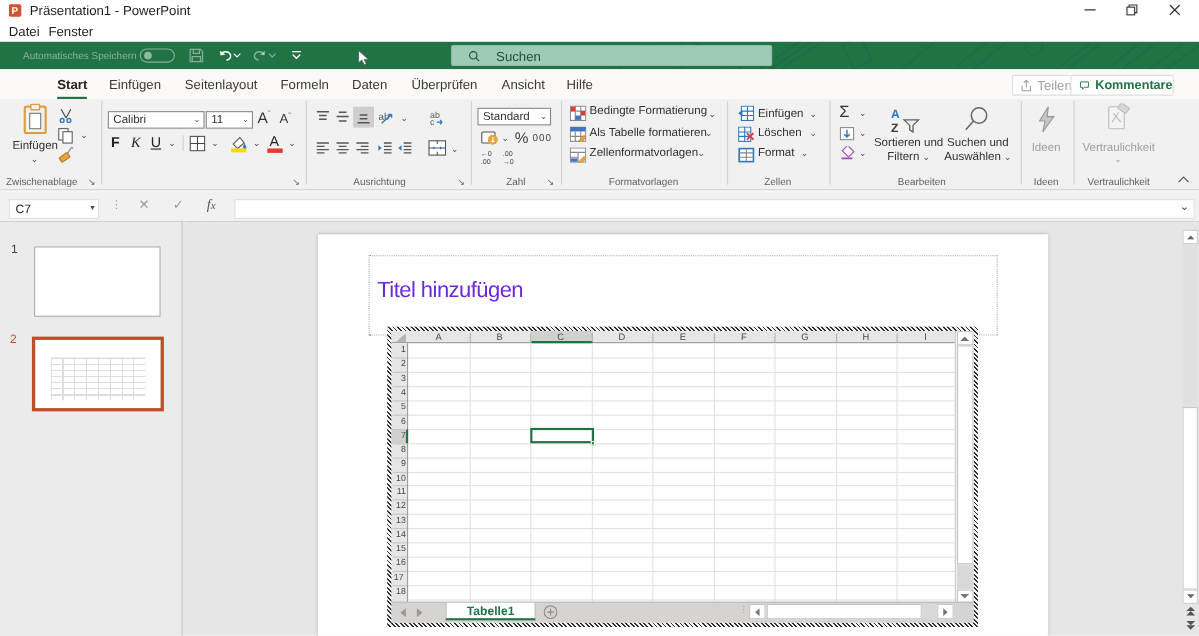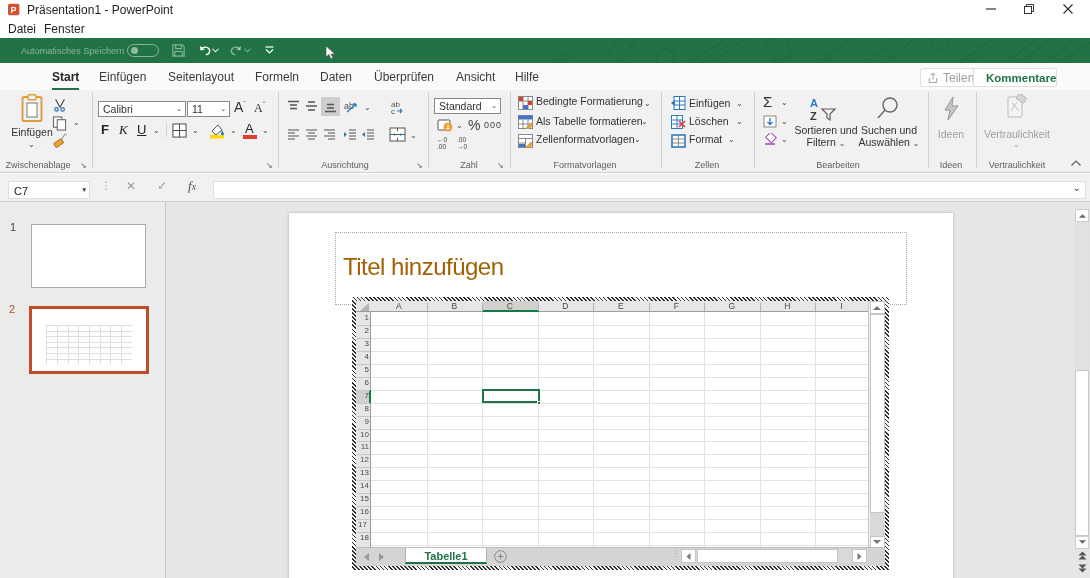--- a/index.html
+++ b/index.html
@@ -31,21 +31,21 @@
 .caret { color:#444; }
 
 #fbar { left:0; top:174px; width:1090px; height:28px; background:#f1f1f1; border-bottom:1px solid #cfcdcb; }
 .fwhite { background:#fff; border:1px solid #e1dfdd; }
 
 #canvas { left:0; top:202px; width:1090px; height:376px; background:#e6e6e6; }
 #panel { left:0; top:0; width:166px; height:376px; background:#ebebeb; border-right:1px solid #c8c6c4; }
 #slide { left:289px; top:11px; width:664px; height:375px; background:#fff; box-shadow:0 0 3px rgba(0,0,0,0.25); }
 
 #titleph { left:46px; top:19px; width:572px; height:73px; border:1px dotted #ababab; }
-#titletxt { left:7px; top:20px; font-size:24px; color:#a16207; letter-spacing:-0.5px; }
+#titletxt { left:7px; top:20px; font-size:20px; color:#6d28d9; letter-spacing:-0.5px; }
 
 #ole { left:63px; top:84px; width:537px; height:273px;
   background:repeating-linear-gradient(45deg,#f4f4f4 0 1.7px,#2e2e2e 1.7px 2.9px); }
 #oleinner { left:4px; top:4px; width:529px; height:265px; background:#fff; }
 </style>
 </head>
 <body>
 
 <div class="abs" id="titlebar">
   <svg class="abs" id="ppticon" viewBox="0 0 16 16">
@@ -100,41 +100,48 @@
       <path d="M15 25L45 2M22 25L52 2"></path>
       <rect x="75 " y="-4" width="14" height="26" transform="rotate(35 82 9)"></rect>
       <circle cx="125" cy="20" r="9"></circle>
       <path d="M150 25L190 -2M160 25L200 -2M170 25L210 -2"></path>
       <rect x="230" y="-2" width="18" height="24" transform="rotate(-25 239 10)"></rect>
       <path d="M280 25L310 0M330 22L360 -2M345 25L375 0"></path>
       <circle cx="400" cy="4" r="8"></circle>
       <path d="M420 25L450 2M430 25L460 2M470 22L500 -2M480 25L515 -2M505 25L535 2M520 25L550 4"></path>
     </g>
   </svg>
+  <div class="abs" id="searchbox">
+    <svg class="abs" style="left:14px;top:3px;width:12px;height:12px;" viewBox="0 0 16 16">
+        <circle cx="7" cy="7" r="4.5" fill="none" stroke="#20503c" stroke-width="1.4"></circle>
+        <path d="M10.5 10.5l3.5 3.5" stroke="#20503c" stroke-width="1.4"></path>
+      </svg>
+    <span class="abs" style="left:40px;top:2px;font-size:12px;color:#20503c;">Suchen</span>
+  </div>
 
   <svg class="abs" style="left:325px;top:7px;width:13px;height:16px;" viewBox="0 0 13 16">
       <path d="M1 1 L1 12 L4 9.5 L6 14 L8 13 L6 9 L10 9 Z" fill="#fff" stroke="#555" stroke-width="0.7"></path>
     </svg>
 </div>
 
 <div class="abs" id="tabrow">
   <span class="abs rtab" id="starttab" style="left:12px;">Start</span>
   <span class="abs rtab" style="left:59px;">Einfügen</span>
   <span class="abs rtab" style="left:128px;">Seitenlayout</span>
   <span class="abs rtab" style="left:215px;">Formeln</span>
   <span class="abs rtab" style="left:280px;">Daten</span>
   <span class="abs rtab" style="left:334px;">Überprüfen</span>
   <span class="abs rtab" style="left:416px;">Ansicht</span>
   <span class="abs rtab" style="left:475px;">Hilfe</span>
   <div class="abs topbtn" style="left:920px;width:57px;color:#a19f9d;">
     <svg style="margin:0 4px 0 6px;width:12px;height:12px;" viewBox="0 0 16 16">
         <path d="M8 2v8M5 4l3-2.5L11 4M3 8v6h10V8" fill="none" stroke="#a19f9d" stroke-width="1.3"></path>
       </svg>Teilen
   </div>
-  <div class="abs topbtn" style="left:973px;width:84px;color:#217346;font-weight:bold;font-size:11.5px;">
+  <div class="abs topbtn" style="left:973px;width:94px;color:#217346;font-weight:bold;font-size:11.5px;">
     <svg style="margin:0 5px 0 7px;width:13px;height:13px;" viewBox="0 0 16 16">
         <path d="M2 3h12v8H8l-3 3v-3H2z" fill="none" stroke="#217346" stroke-width="1.4"></path>
       </svg>Kommentare
   </div>
 </div>
 
 <div class="abs" id="ribbon">
 
   <svg class="abs" style="left:21px;top:4px;width:22px;height:28px;" viewBox="0 0 22 28">
     <rect x="1.5" y="3" width="19" height="24" rx="1.5" fill="none" stroke="#dd9f46" stroke-width="2"></rect>
@@ -163,21 +170,21 @@
 
   <div class="abs combo" style="left:98px;top:11px;width:88px;height:16px;">
       <span class="abs" style="left:4px;top:1px;">Calibri</span>
       <span class="abs caret" style="right:3px;top:3px;font-size:7px;">⌄</span>
     </div>
   <div class="abs combo" style="left:187px;top:11px;width:43px;height:16px;">
       <span class="abs" style="left:4px;top:1px;">11</span>
       <span class="abs caret" style="right:3px;top:3px;font-size:7px;">⌄</span>
     </div>
   <span class="abs" style="left:234px;top:9px;font-size:14px;color:#333;">A<span style="font-size:8px;color:#2b79c2;vertical-align:6px;">ˆ</span></span>
-  <span class="abs" style="left:254px;top:11px;font-size:12px;color:#333;font-family:Liberation Serif, serif;">A<span style="font-size:8px;color:#c55a11;vertical-align:4px;">ˇ</span></span>
+  <span class="abs" style="left:254px;top:11px;font-size:12px;color:#333;">A<span style="font-size:8px;color:#c55a11;vertical-align:4px;">ˇ</span></span>
   <span class="abs" style="left:101px;top:32px;font-size:13px;font-weight:bold;color:#222;">F</span>
   <span class="abs" style="left:119px;top:32px;font-size:13px;font-style:italic;font-family:'Liberation Serif',serif;color:#222;">K</span>
   <span class="abs" style="left:137px;top:32px;font-size:13px;text-decoration:underline;color:#222;">U</span>
   <span class="abs caret" style="left:153px;top:36px;font-size:8px;">⌄</span>
   <div class="abs" style="left:166px;top:33px;width:1px;height:14px;background:#d2d0ce;"></div>
   <svg class="abs" style="left:172px;top:33px;width:15px;height:15px;" viewBox="0 0 16 16">
       <rect x="1" y="1" width="14" height="14" fill="#fff" stroke="#444"></rect>
       <path d="M8 1v14M1 8h14" stroke="#444"></path>
     </svg>
   <span class="abs caret" style="left:192px;top:36px;font-size:8px;">⌄</span>

